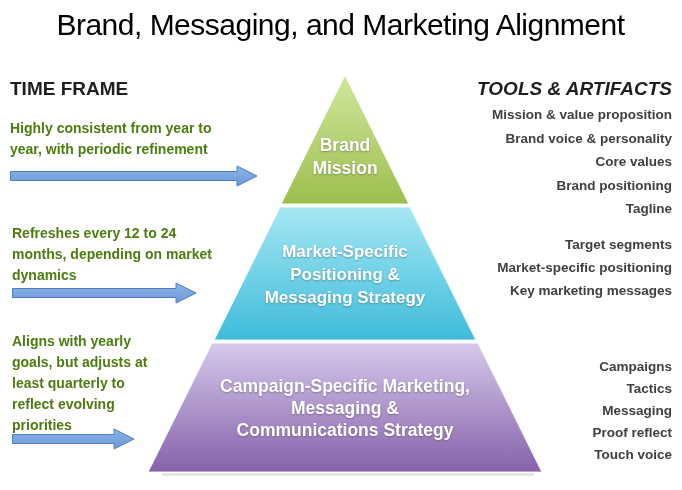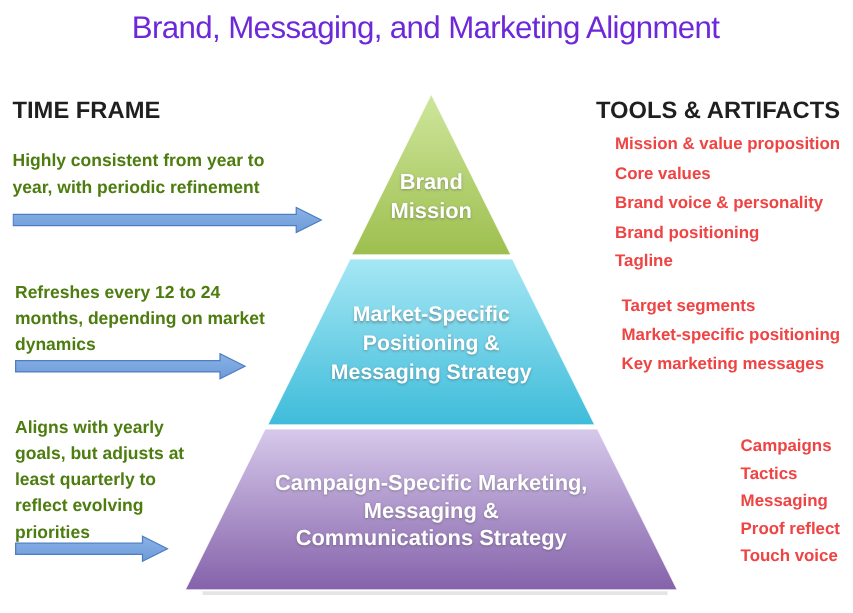--- a/index.html
+++ b/index.html
@@ -8,33 +8,33 @@
     position: relative;
     width: 682px;
     height: 490px;
     background: #ffffff;
     overflow: hidden;
   }
   .title {
     position: absolute;
     top: 8px; left: 0; right: 1px;
     text-align: center;
-    font-size: 25px;
+    font-size: 30px;
     font-weight: 400;
-    color: #6d28d9;
+    color: #000000;
     letter-spacing: -0.5px;
   }
   .col-header {
     position: absolute;
     font-size: 19px;
     font-weight: bold;
     color: #1f1f1f;
   }
   .left-h { left: 10px; top: 78px; }
-  .right-h { right: 10px; top: 78px; text-align: right; }
+  .right-h { right: 10px; top: 78px; text-align: right; font-style: italic; }
   .ltext {
     position: absolute;
     width: 252px;
     font-size: 14px;
     font-weight: bold;
     color: #4d7c0f;
     line-height: 21px;
     white-space: pre-line;
   }
   .arrow { position: absolute; display: block; }
@@ -46,27 +46,28 @@
     font-weight: bold;
     white-space: pre-line;
     text-shadow: 0 1px 2px rgba(70,70,70,0.45);
   }
   .tier-label.t1 { left: 270px; top: 134px; width: 150px; font-size: 17.5px; line-height: 23px; }
   .tier-label.t2 { left: 225px; top: 240px; width: 240px; font-size: 17px; line-height: 23px; }
   .tier-label.t3 { left: 190px; top: 375px; width: 310px; font-size: 17.5px; line-height: 22px; }
   .rgroup {
     position: absolute;
     right: 10px;
+    text-align: right;
     font-size: 13.5px;
     font-weight: bold;
-    color: #ef4444;
+    color: #404040;
   }
   .rg1 { top: 103px; line-height: 23.5px; }
   .rg2 { top: 233px; line-height: 23px; }
-  .rg3 { top: 346px; line-height: 22px; margin-left: 48px; }
+  .rg3 { top: 356px; line-height: 22px; margin-left: 48px; }
 </style>
 </head>
 <body>
 
 <div class="canvas">
 
   <div class="title">Brand, Messaging, and Marketing Alignment</div>
 
   <div class="col-header left-h">TIME FRAME</div>
   <div class="col-header right-h">TOOLS &amp; ARTIFACTS</div>
@@ -137,22 +138,22 @@
 Mission</div>
   <div class="tier-label t2">Market-Specific
 Positioning &amp;
 Messaging Strategy</div>
   <div class="tier-label t3">Campaign-Specific Marketing,
 Messaging &amp;
 Communications Strategy</div>
 
   <div class="rgroup rg1">
     <div>Mission &amp; value proposition</div>
+    <div>Brand voice &amp; personality</div>
     <div>Core values</div>
-    <div>Brand voice &amp; personality</div>
     <div>Brand positioning</div>
     <div>Tagline</div>
   </div>
 
   <div class="rgroup rg2">
     <div>Target segments</div>
     <div>Market-specific positioning</div>
     <div>Key marketing messages</div>
   </div>
 

